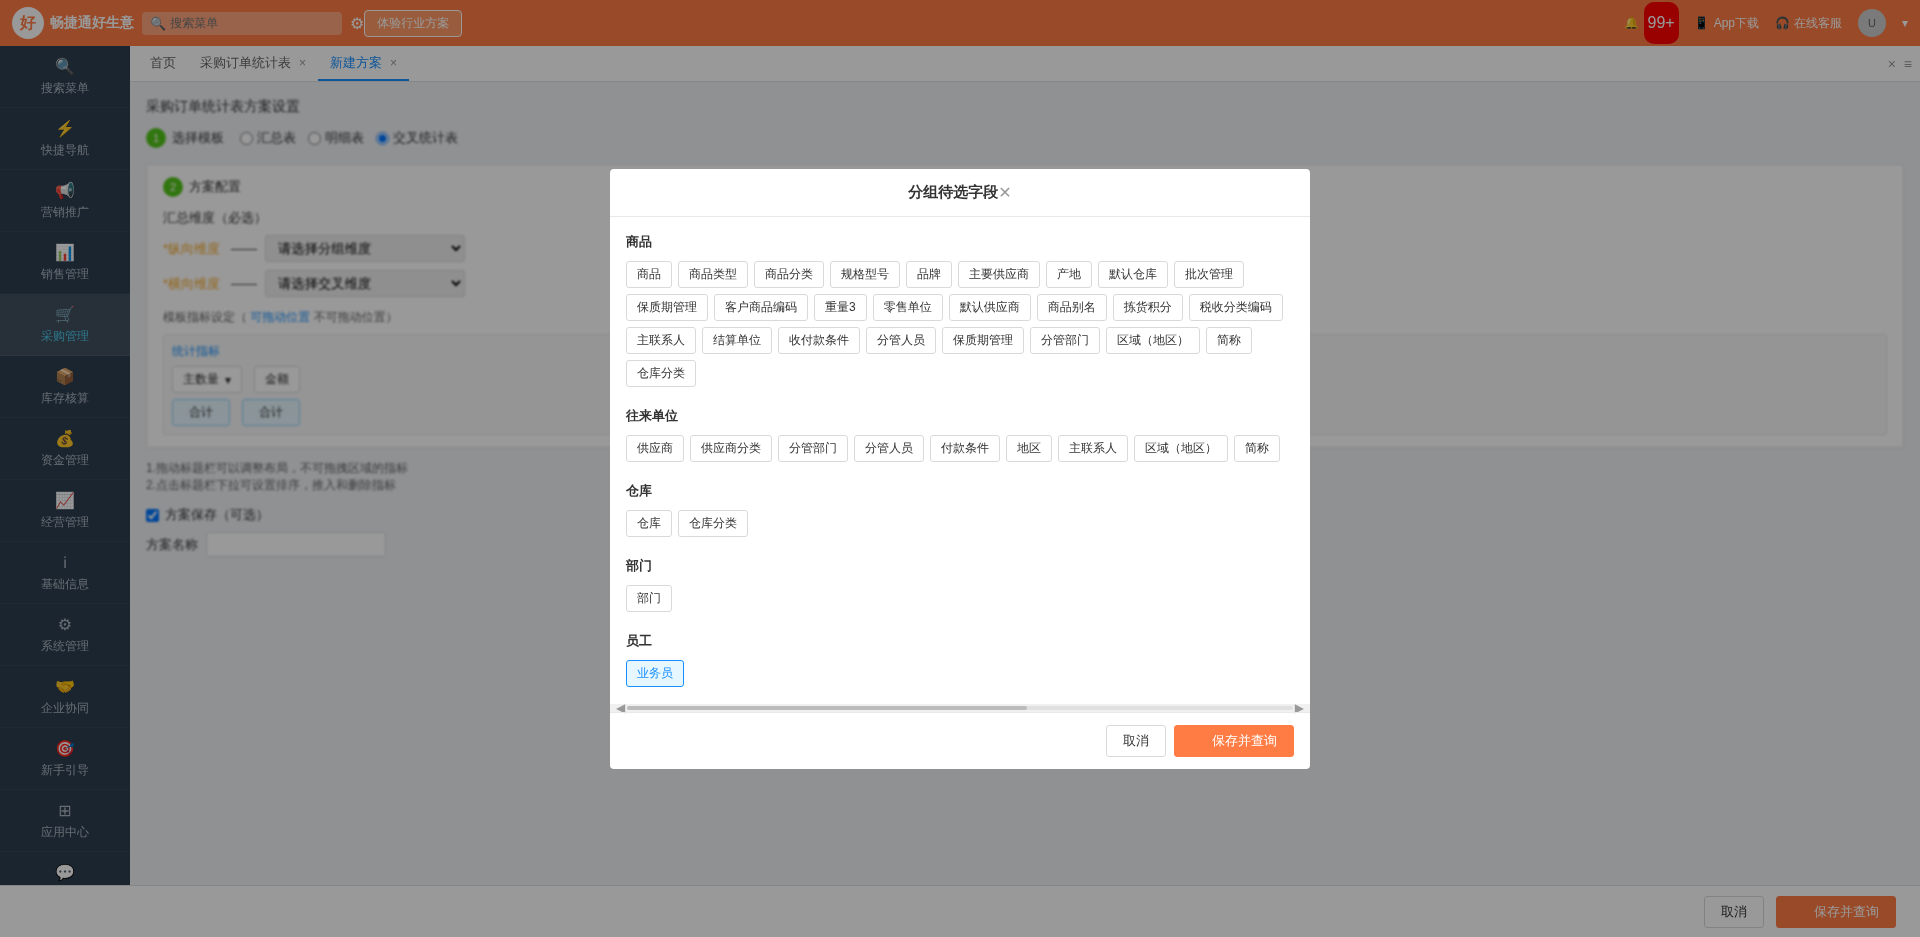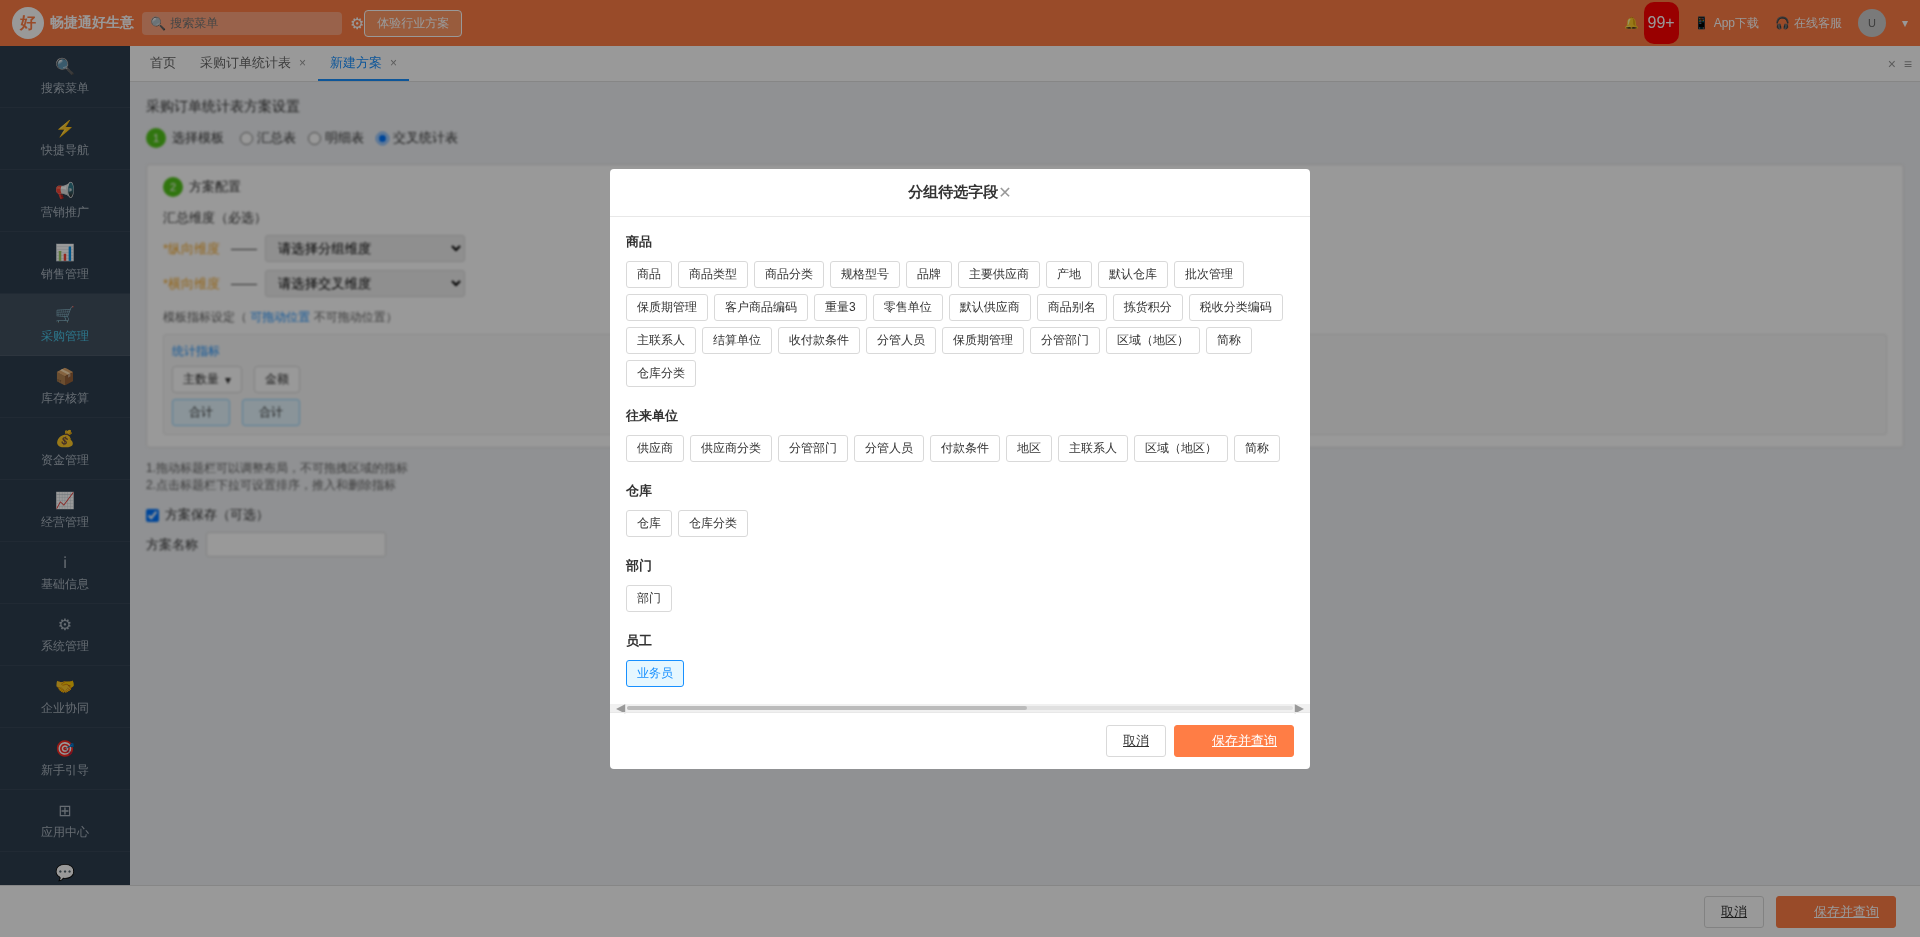--- a/index.html
+++ b/index.html
@@ -215,21 +215,20 @@
     .field-tag.selected { background: #e6f7ff; border-color: #1890ff; color: #1890ff; text-align: center; }
 
     
     .modal-body::-webkit-scrollbar { width: 6px; }
     .modal-body::-webkit-scrollbar-thumb { background: #ccc; border-radius: 3px; }
 
     
     .btn {
       padding: 6px 16px; border-radius: 3px; font-size: 13px; cursor: pointer;
       border: 1px solid transparent;
-      text-decoration: underline;
     }
     .btn-default { background: #fff; border-color: #d9d9d9; color: #333; }
     .btn-primary { background: #ff7d45; border-color: #ff7d45; color: #fff; padding-left: 37px; }
 
     
     .bottom-action-bar {
       position: fixed; bottom: 0; left: 0; right: 0;
       height: 52px;
       background: #fff;
       border-top: 1px solid #e0e0e0;

